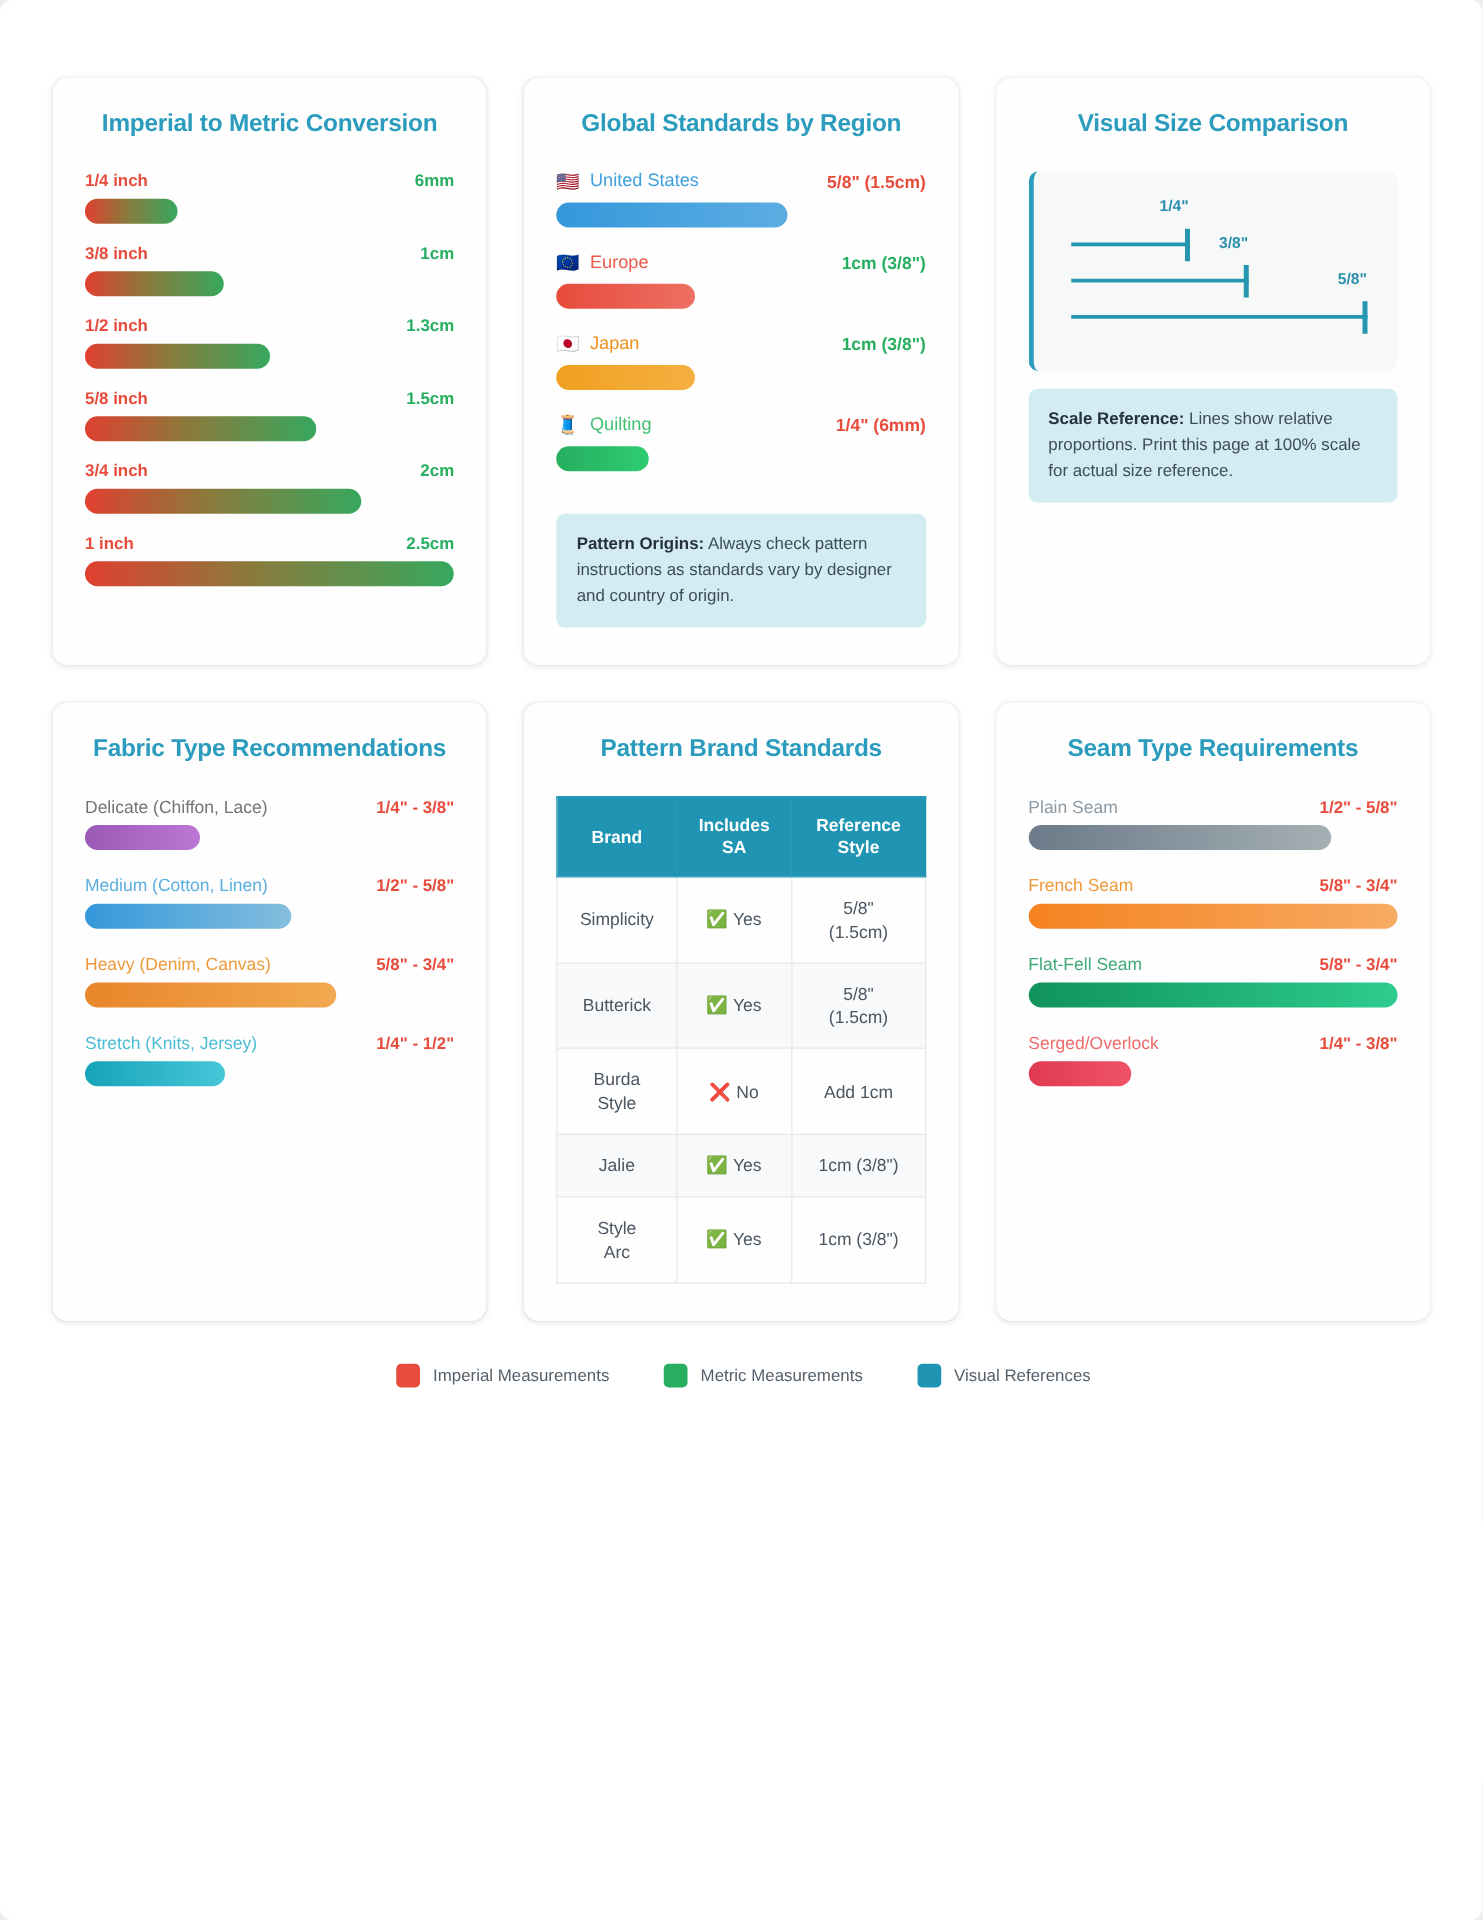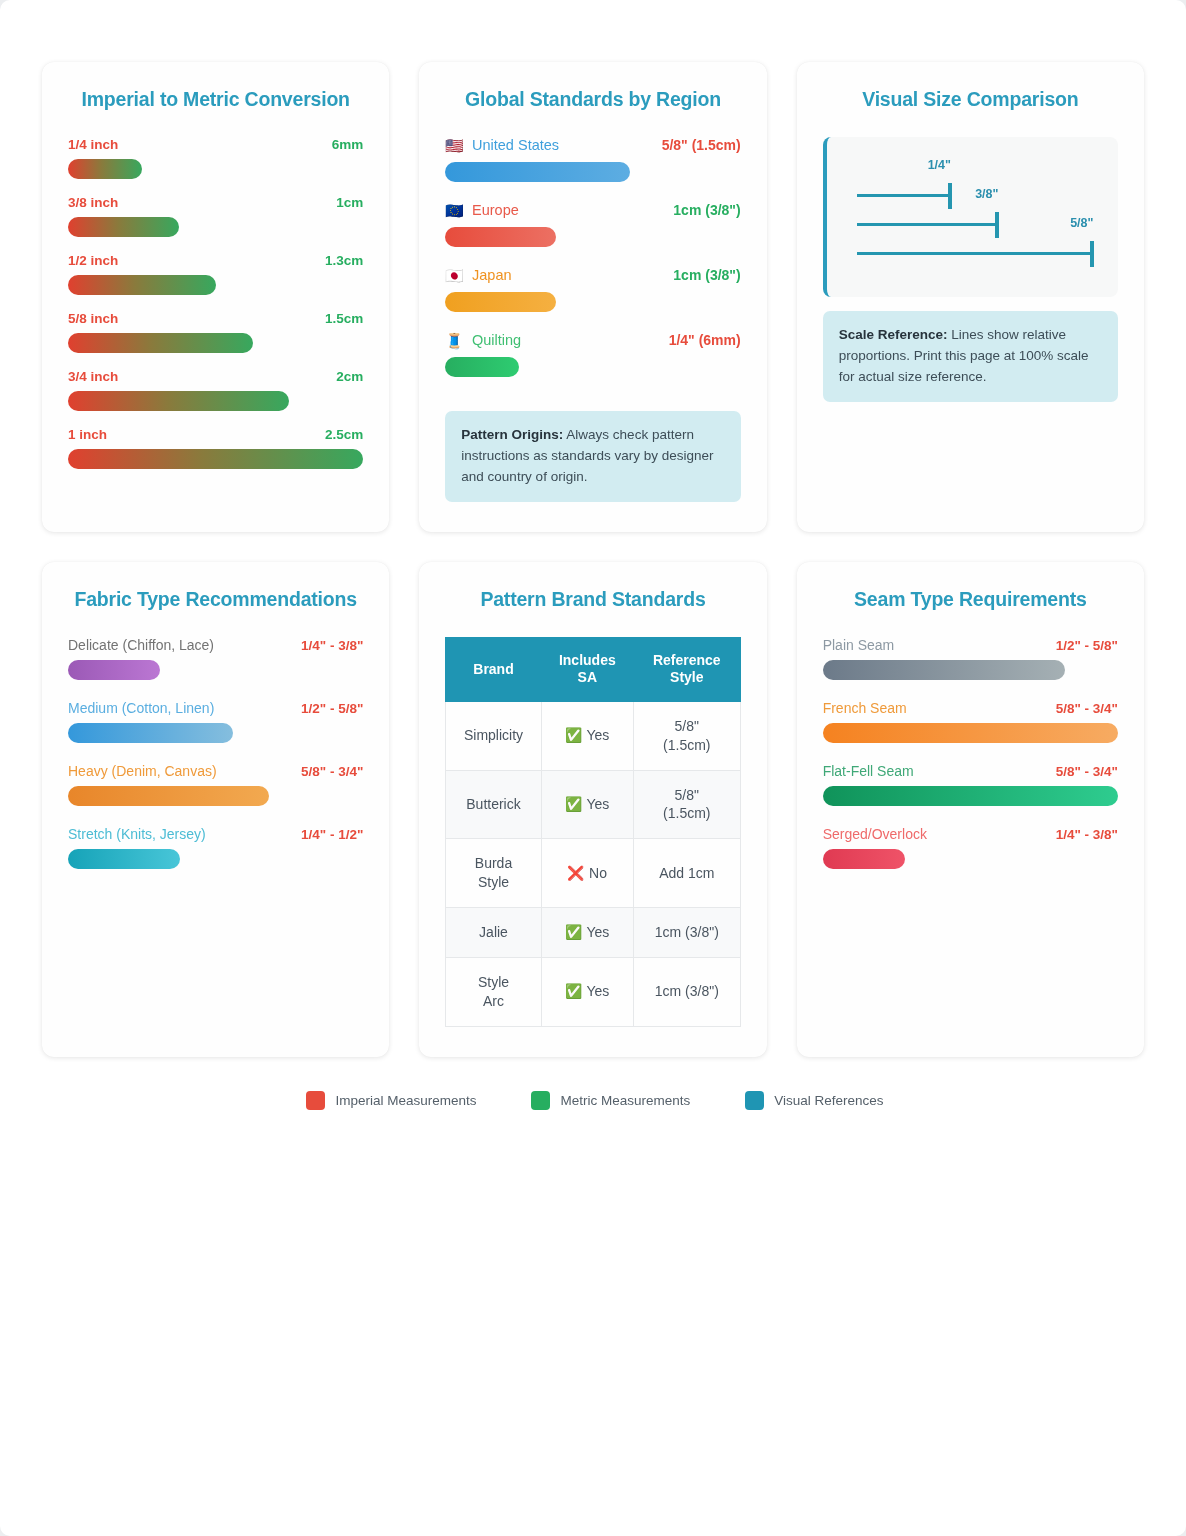--- a/index.html
+++ b/index.html
@@ -151,21 +151,21 @@
   }
   table.brands tr.alt td { background: #f8f9fa; }
   .chk { color: #4caf50; font-size: 14px; }
   .xmk { color: #e0392b; font-size: 14px; font-weight: bold; }
 
   
   .legend {
     display: flex;
     justify-content: center;
     align-items: center;
-    gap: 55px;
+    gap: 44px;
     padding: 34px 0 28px 4px;
   }
   .legend-item { display: flex; align-items: center; gap: 10px; }
   .legend-swatch { width: 19px; height: 19px; border-radius: 4px; }
   .legend-label { font-size: 13.5px; color: #55606a; }
 
   .spacer { flex: 1 1 auto; }
 </style>
 </head>
 <body>

